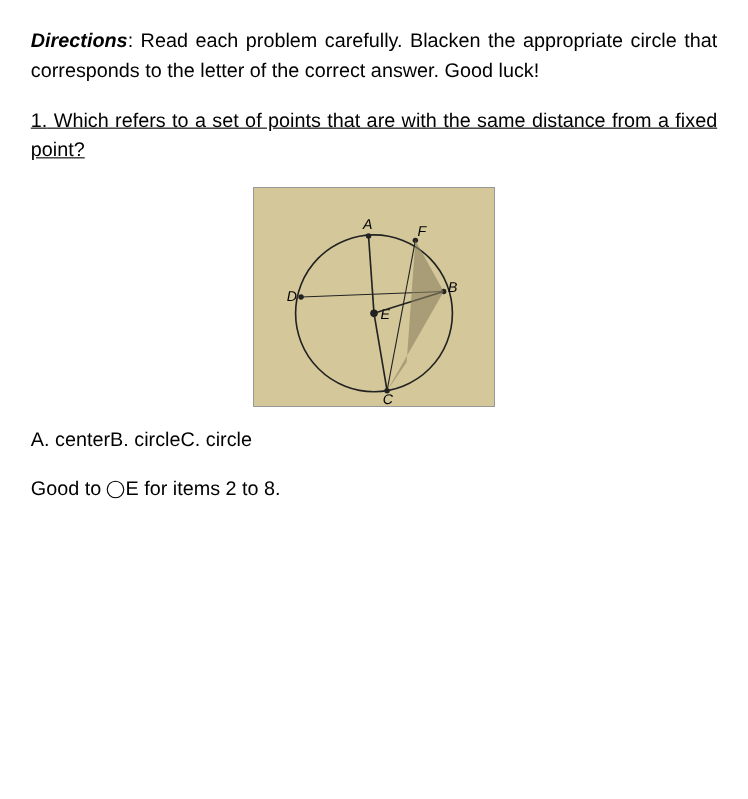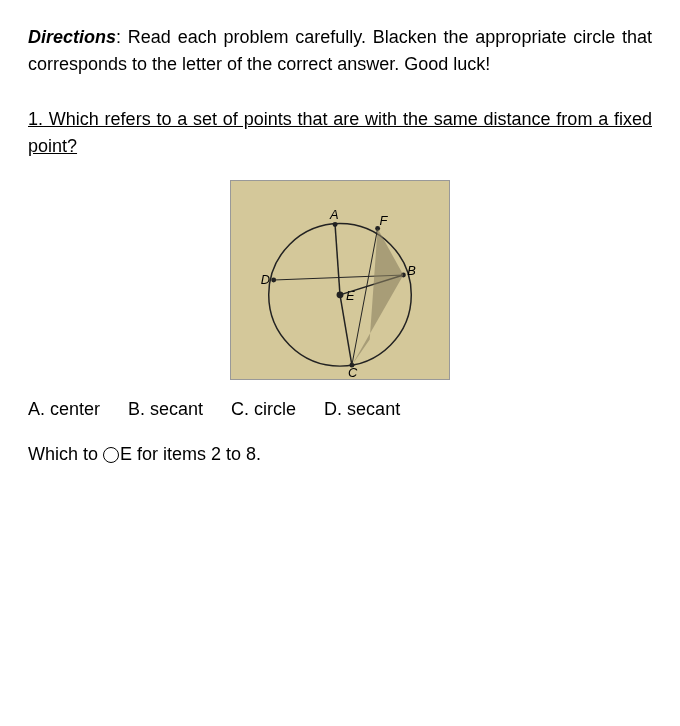--- a/index.html
+++ b/index.html
@@ -13,21 +13,21 @@
       min-height: 726px;
       background: #ffffff;
       font-family: Arial, sans-serif;
       font-size: 18px;
       color: #000000;
       padding: 24px 28px;
       line-height: 1.5;
     }
 
     .directions-block {
-      margin-bottom: 28px;
+      margin-bottom: 18px;
       text-align: justify;
     }
 
     .directions-label {
       font-style: italic;
       font-weight: bold;
     }
 
     .question-block {
       margin-bottom: 12px;
@@ -50,21 +50,20 @@
       overflow: hidden;
     }
 
     .circle-diagram svg {
       width: 100%;
       height: 100%;
     }
 
     .answer-choices {
       display: flex;
-      gap: 28px;
       margin-bottom: 18px;
       align-items: center;
     }
 
     .answer-choice {
       display: inline-flex;
       align-items: center;
       gap: 4px;
     }
 
@@ -129,20 +128,19 @@
 
       <line x1="148" y1="48" x2="122" y2="186" stroke="#222" stroke-width="1.0"></line>
 
       <polygon points="148,48 174,95 122,186 140,160" fill="#8B8060" opacity="0.6"></polygon>
     </svg>
   </div>
 </div>
 
 <div class="answer-choices">
   <span class="answer-choice">A. center</span>
-  <span class="answer-choice">B. secant</span>
+  <span class="answer-choice">B. circle</span>
   <span class="answer-choice">C. circle</span>
-  <span class="answer-choice">D. secant</span>
 </div>
 
 <div class="refer-block">
-  <span>Which to </span><span class="circle-symbol"></span><span>E for items 2 to 8.</span>
+  <span>Good to </span><span class="circle-symbol"></span><span>E for items 2 to 8.</span>
 </div>
 
 </body></html>

